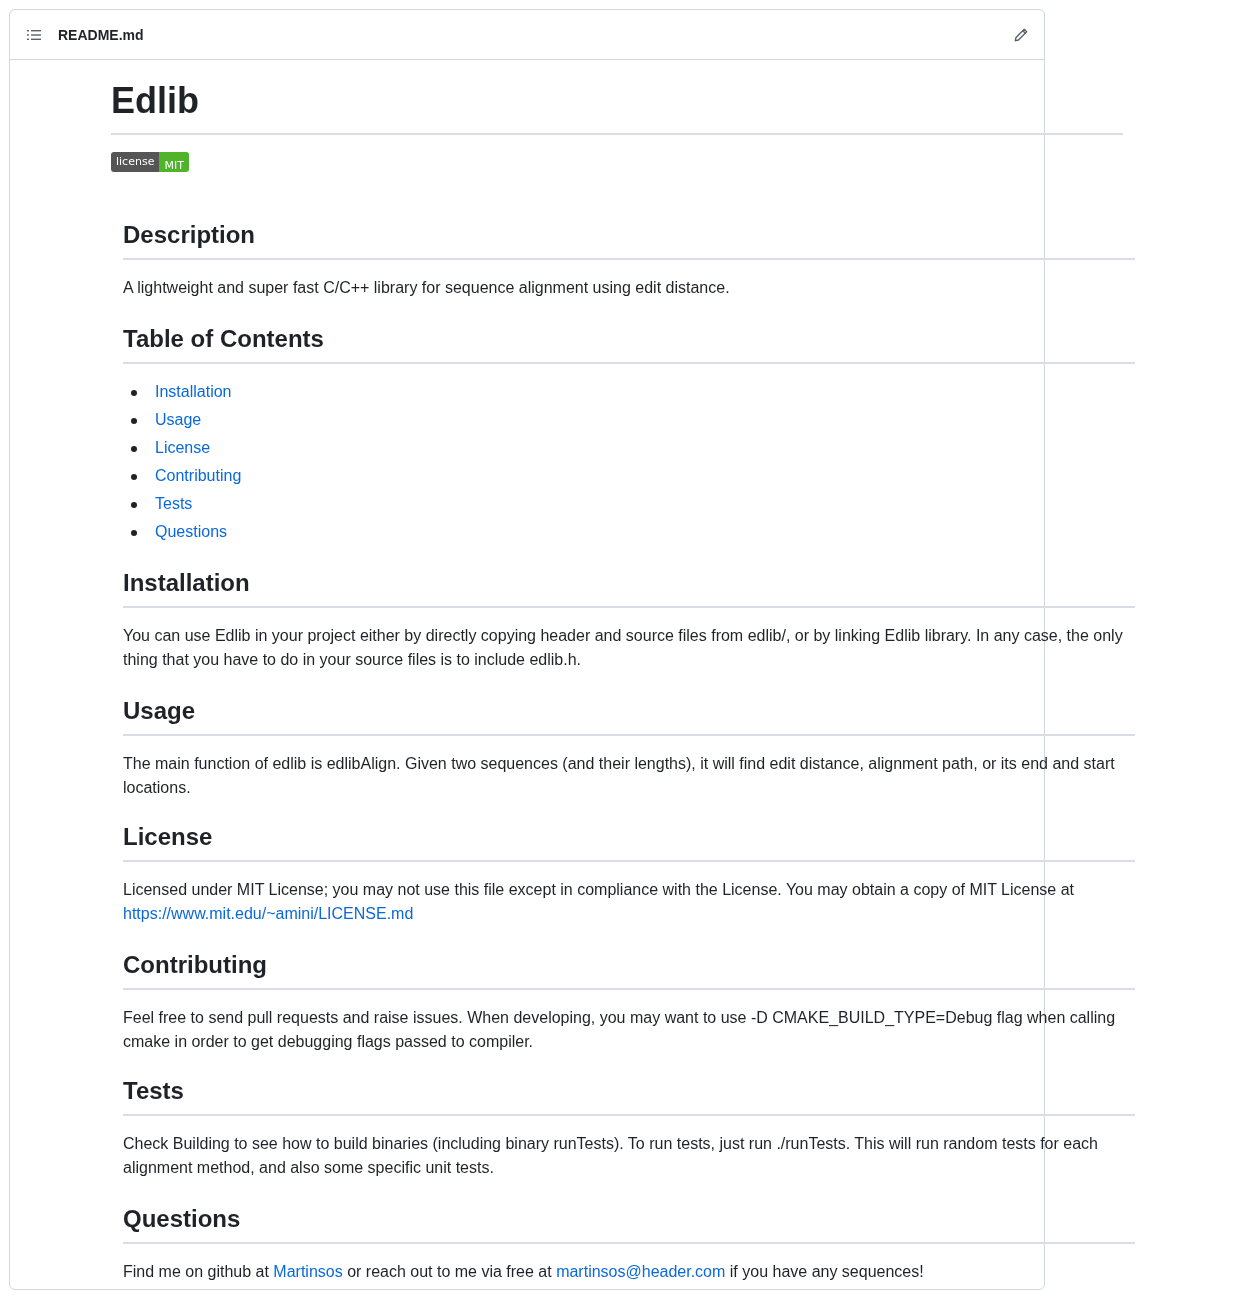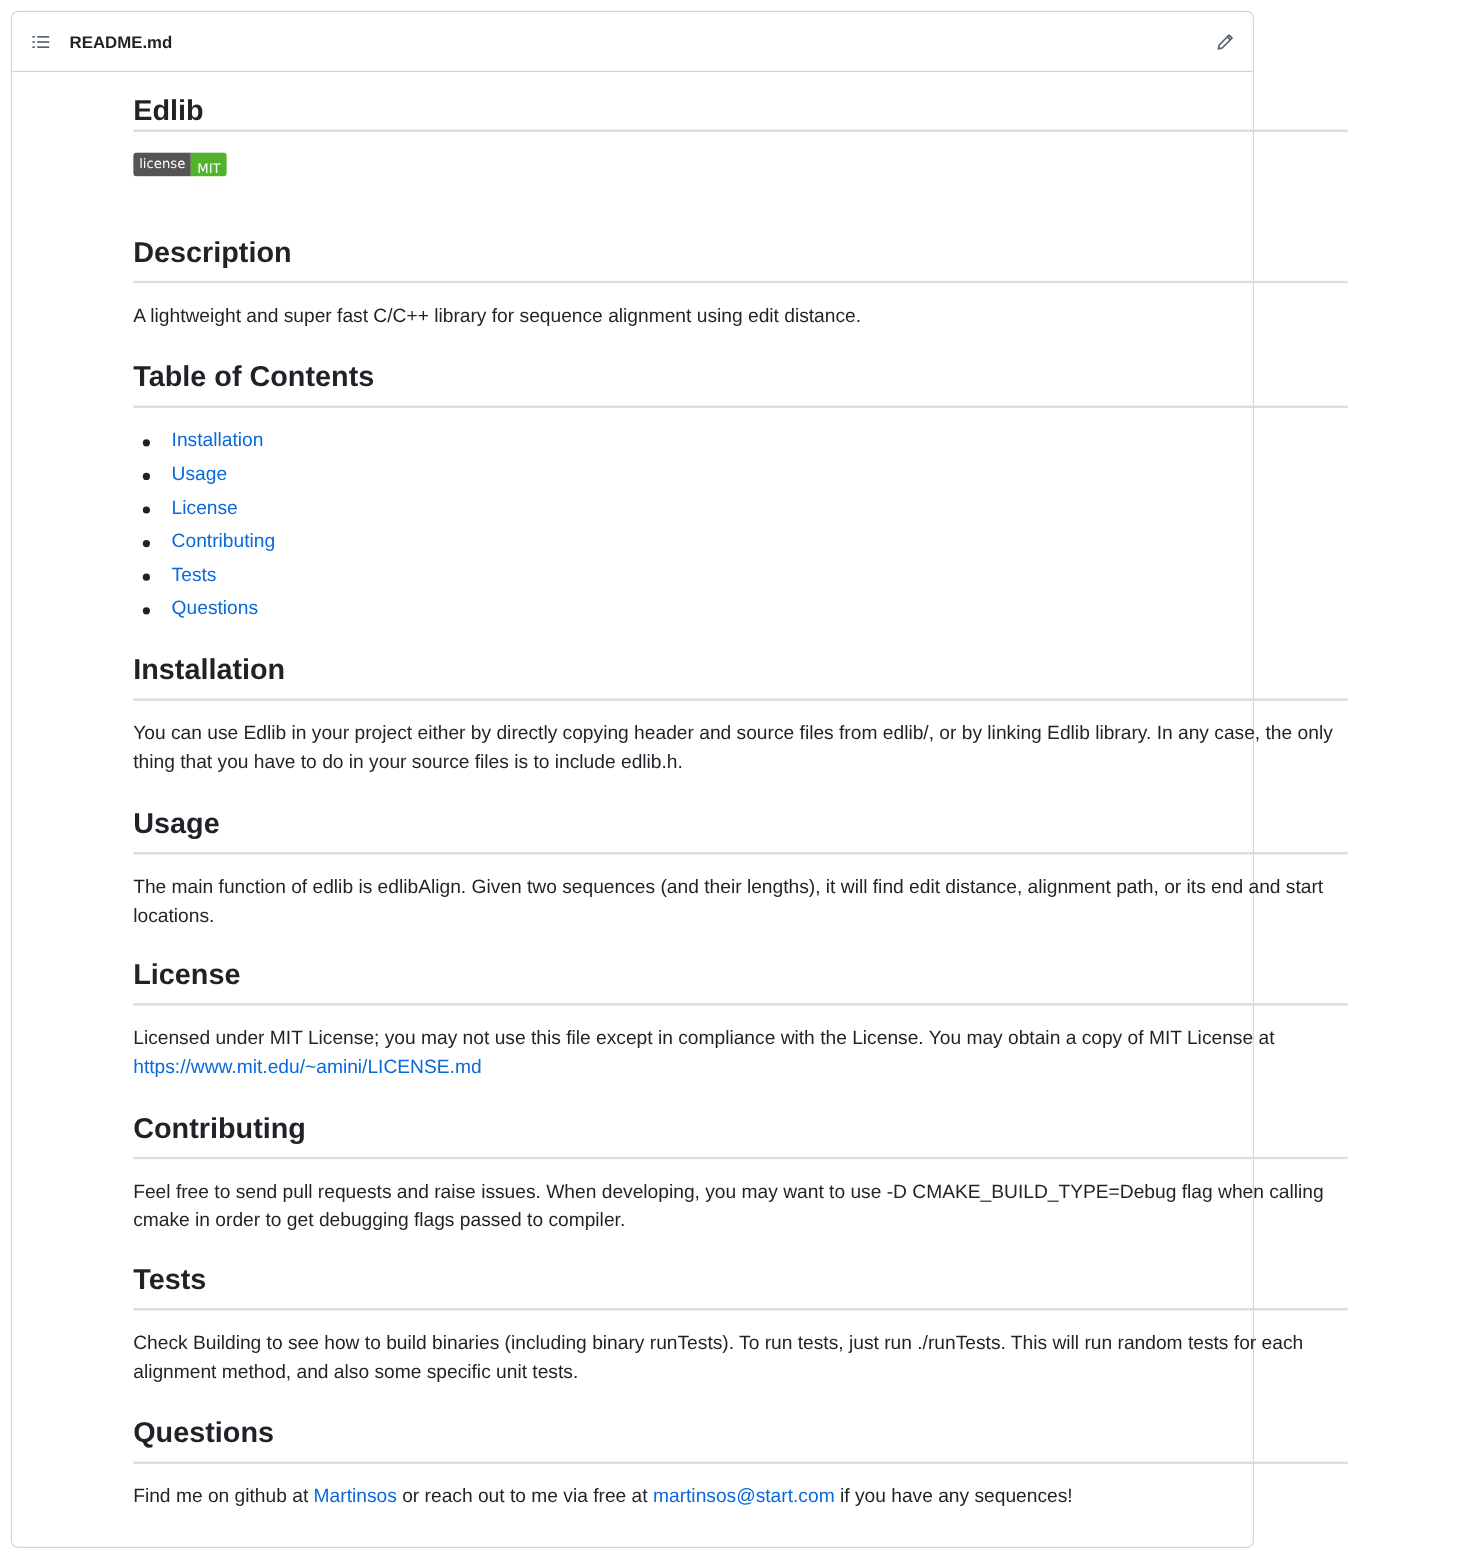--- a/index.html
+++ b/index.html
@@ -18,22 +18,22 @@
     .toc-icon { width: 16px; height: 16px; margin-right: 16px; display: inline-flex; }
     .file-name { font-size: 14px; font-weight: 700; color: #1f2328; }
     .edit-btn {
       position: absolute; right: 14px; top: 16px; width: 18px; height: 18px;
       display: flex; align-items: center; justify-content: center; cursor: pointer;
     }
 
     .article { position: absolute; left: 101px; top: 50px; width: 1012px; }
 
     h1 {
-      font-size: 24px; font-weight: 700; line-height: 1.25;
-      padding-top: 18px; 
+      font-size: 36px; font-weight: 700; line-height: 1.25;
+      padding-top: 18px; padding-bottom: 10px;
       border-bottom: 2px solid #d8dee4;
     }
     .badge {
       display: inline-flex; margin-top: 17px; height: 20px; border-radius: 3px; overflow: hidden;
       font-family: "DejaVu Sans", sans-serif; font-size: 11px; line-height: 20px;
     }
     .badge .l { background: #555555; color: #fff; padding: 0 5px; }
     .badge .r { background: #4fb32c; color: #fff; padding: 4px 5px; }
 
     h2 {
@@ -43,21 +43,21 @@
     p { font-size: 16px; line-height: 24px; color: #1f2328; }
     a { color: #0969da; text-decoration: none; }
 
     ul.toc { list-style: none; padding-left: 0; }
     ul.toc li { position: relative; padding-left: 32px; font-size: 16px; line-height: 28px; }
     ul.toc li::before {
       content: ""; position: absolute; left: 8px; top: 12px;
       width: 6px; height: 6px; border-radius: 50%; background: #1f2328;
     }
 
-    .sec { position: absolute; left: 0; width: 1012px; }
+    .sec { position: absolute; left: 12px; width: 1012px; margin-top: 24px; }
   </style>
 </head>
 <body>
 
 <div class="box">
   <div class="box-header">
     <span class="toc-icon">
       <svg width="16" height="16" viewBox="0 0 16 16" fill="#59636e">
           <rect x="1" y="3" width="2" height="1.4"></rect>
           <rect x="5" y="3" width="10" height="1.4"></rect>
@@ -127,18 +127,18 @@
       <h2>Tests</h2>
       <p style="margin-top:16px">Check Building to see how to build binaries (including binary runTests). To run tests, just run ./runTests. This will run random tests for each alignment method, and also some specific unit tests.</p>
     </div>
 
     <div class="sec" style="top:1120px">
       <h2>Questions</h2>
       <p style="margin-top:16px">
         <span>Find me on github at</span>
         <a href="#">Martinsos</a>
         <span>or reach out to me via free at</span>
-        <a href="#">martinsos@start.com</a>
+        <a href="#">martinsos@header.com</a>
         <span>if you have any sequences!</span>
       </p>
     </div>
   </div>
 </div>
 
 </body></html>

